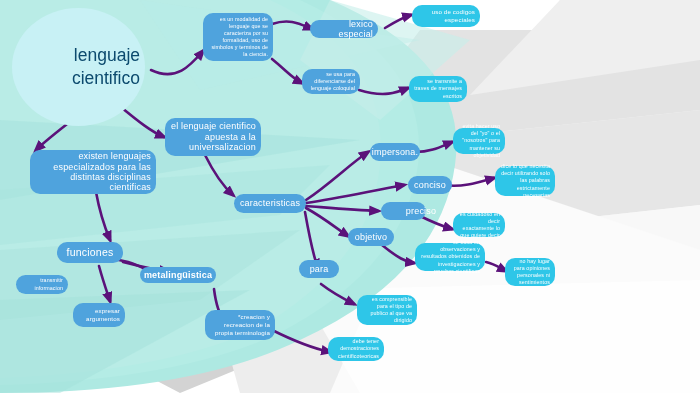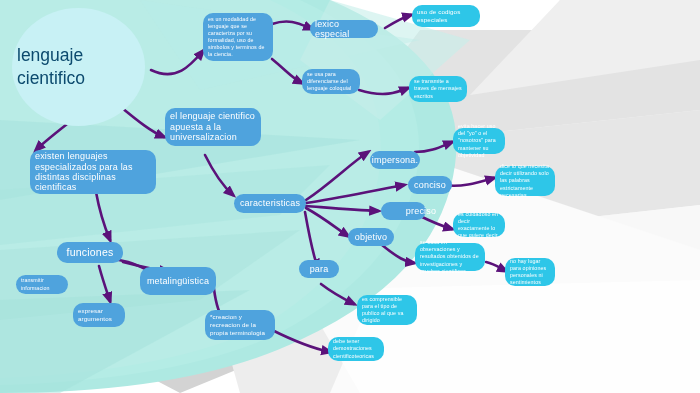--- a/index.html
+++ b/index.html
@@ -14,21 +14,21 @@
     background:#ffffff;
   }
   #bg{position:absolute;inset:0;width:700px;height:393px;}
   #edges{position:absolute;inset:0;width:700px;height:393px;pointer-events:none;}
 
   
   .node{
     position:absolute;
     box-sizing:border-box;
     display:flex;align-items:center;justify-content:center;
-    text-align:left;
+    text-align:right;
     color:#ffffff;
     line-height:1.16;
     border-radius:10px;
     letter-spacing:.02em;
     padding:3px 5px;
   }
   .blue{background:#4fa3dd;}
   .cyan{background:#2ec6e8;}
   .root{
     background:#c8f1f5;
@@ -125,21 +125,21 @@
   </div>
 
   <div class="node blue t55" style="left:302px;top:69px;width:58px;height:25px;">
     <span>se usa para diferenciarse del lenguaje coloquial</span>
   </div>
 
   <div class="node cyan t55" style="left:409px;top:76px;width:58px;height:26px;">
     <span>se transmite a traves de mensajes escritos</span>
   </div>
 
-  <div class="node blue t9" style="left:165px;top:108px;width:96px;height:38px;">
+  <div class="node blue t9" style="left:165px;top:118px;width:96px;height:38px;">
     <span>el lenguaje cientifico apuesta a la universalizacion</span>
   </div>
 
   <div class="node blue t9" style="left:234px;top:194px;width:72px;height:19px;">
     <span>caracteristicas</span>
   </div>
 
   <div class="node blue t10" style="left:57px;top:242px;width:66px;height:21px;">
     <span>funciones</span>
   </div>
@@ -149,29 +149,29 @@
   </div>
 
   <div class="node blue t55" style="left:16px;top:275px;width:52px;height:19px;">
     <span>transmitir informacion</span>
   </div>
 
   <div class="node blue t65" style="left:73px;top:303px;width:52px;height:24px;">
     <span>expresar argumentos</span>
   </div>
 
-  <div class="node blue t9" style="left:140px;top:267px;width:76px;height:28px;">
+  <div class="node blue t9" style="left:140px;top:267px;width:76px;height:16px;font-weight:bold;">
     <span>metalingüistica</span>
   </div>
 
   <div class="node blue t65" style="left:205px;top:310px;width:70px;height:30px;">
     <span>*creacion y recreacion de la propia terminologia</span>
   </div>
 
-  <div class="node blue t9" style="left:370px;top:143px;width:50px;height:18px;margin-top:8px;">
+  <div class="node blue t9" style="left:370px;top:143px;width:50px;height:18px;">
     <span>impersona.</span>
   </div>
 
   <div class="node cyan t55" style="left:453px;top:128px;width:52px;height:26px;">
     <span>evita hacer uso del "yo" o el "nosotros" para mantener su objetividad</span>
   </div>
 
   <div class="node blue t9" style="left:408px;top:176px;width:44px;height:18px;">
     <span>conciso</span>
   </div>

